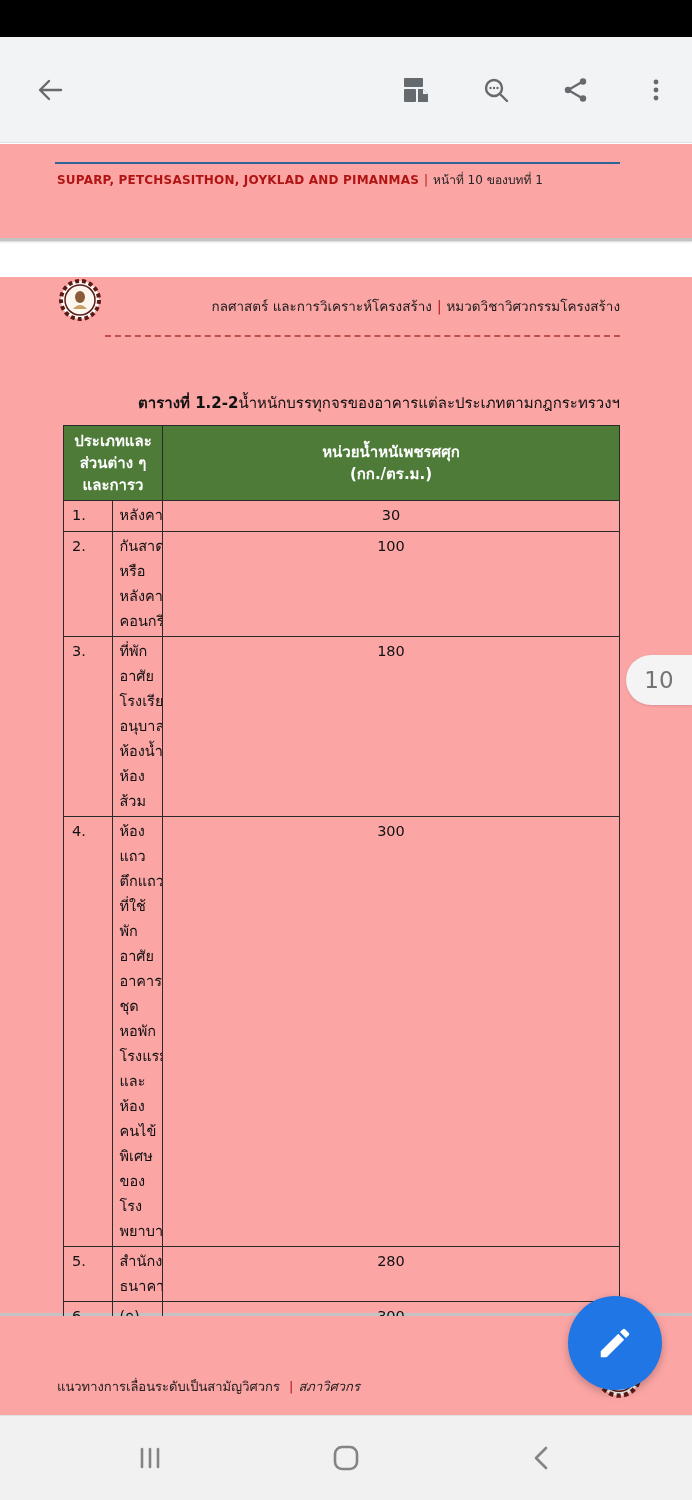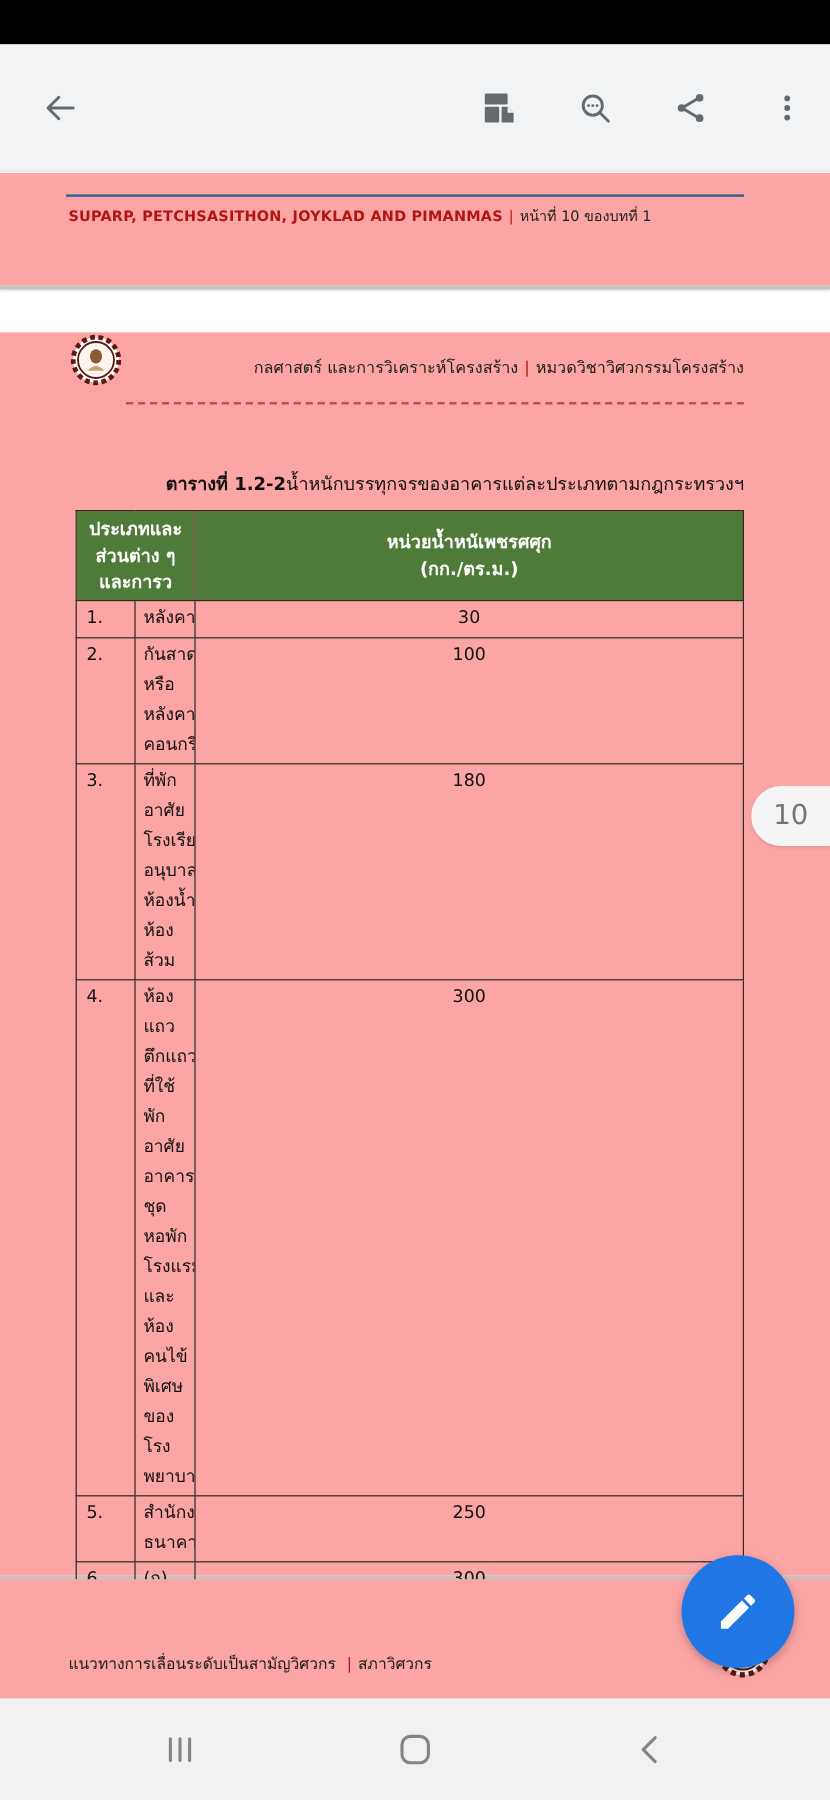--- a/index.html
+++ b/index.html
@@ -49,21 +49,21 @@
   .load-table td { font-size:14.5px; color:#111; vertical-align:top; line-height:25px; padding:2px 6px; }
   .load-table td.c-no { text-align:left; padding-left:8px; }
   .load-table td.c-val { text-align:center; }
 
   .pg-footer { position:absolute; left:0; right:0; bottom:56px; }
   .pg-footer .pf-row { text-align:right; font-size:12px; }
 
   
   .page-c { height:1100px; padding-top:60px; position:relative; }
   .p3-head { margin:0 72px 0 57px; font-size:13px; color:#1c1c1c; }
-  .p3-head .it { }
+  .p3-head .it { font-style:italic; }
   .p3-logo { position:absolute; right:48px; top:34px; }
 
   
   .page-badge { position:absolute; right:0; top:655px; width:66px; height:50px; background:#f4f4f4;
                 border-radius:25px 0 0 25px; box-shadow:0 1px 3px rgba(0,0,0,.12); z-index:20;
                 display:flex; align-items:center; justify-content:center; color:#737373; font-size:23px; cursor:pointer; }
 
   
   .fab { position:absolute; right:30px; top:1296px; width:94px; height:94px; border-radius:50%; border:none;
          background:#2176e5; z-index:25; box-shadow:0 3px 8px rgba(0,0,0,.25); display:flex; align-items:center; justify-content:center; cursor:pointer; }
@@ -179,21 +179,21 @@
               <td class="c-val col-val">180</td>
             </tr>
             <tr style="height: 56px;">
               <td class="c-no col-no">4.</td>
               <td class="c-desc col-desc">ห้องแถว ตึกแถวที่ใช้พักอาศัย อาคารชุด หอพัก โรงแรม และห้องคนไข้พิเศษของโรงพยาบาล</td>
               <td class="c-val col-val">300</td>
             </tr>
             <tr style="height: 31px;">
               <td class="c-no col-no">5.</td>
               <td class="c-desc col-desc">สำนักงาน ธนาคาร</td>
-              <td class="c-val col-val">250</td>
+              <td class="c-val col-val">280</td>
             </tr>
             <tr style="height: 56px;">
               <td class="c-no col-no">6.</td>
               <td class="c-desc col-desc">(ก) อาคารพาณิชย์ ส่วนของห้องแถว ตึกแถวที่ใช้เพื่อการพาณิชย์ มหาวิทยาลัย วิทยาลัย โรงเรียน และโรงพยาบาล</td>
               <td class="c-val col-val">300</td>
             </tr>
           </tbody>
       </table>
 
     </section>

